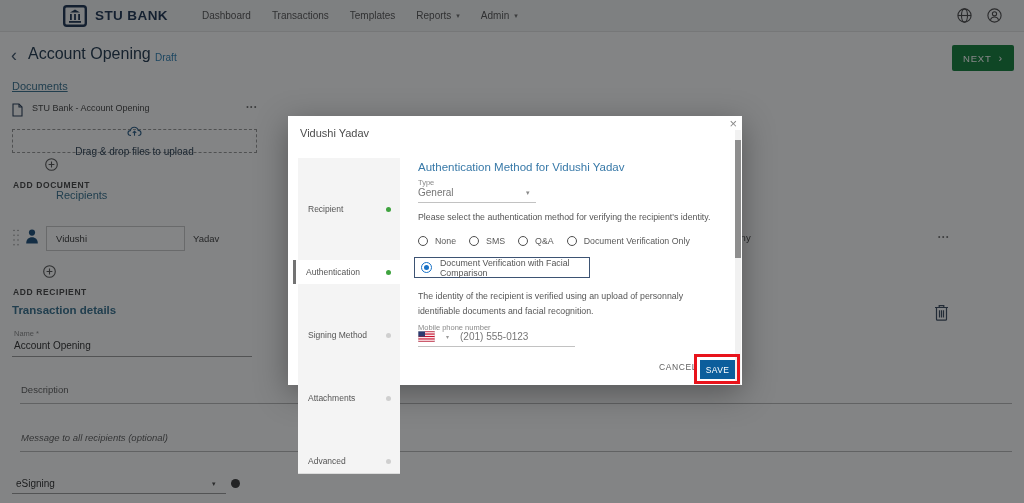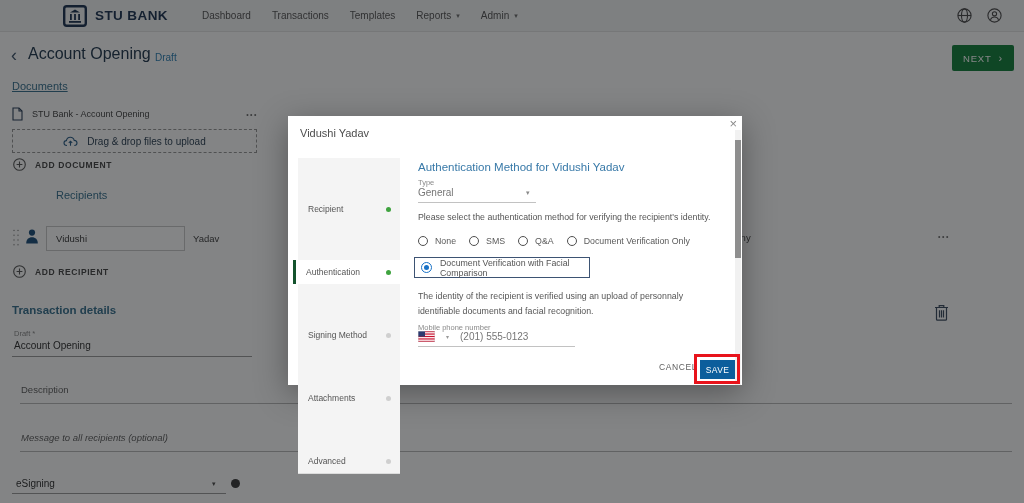--- a/index.html
+++ b/index.html
@@ -27,29 +27,29 @@
               color:#fff; font-size:9.5px; letter-spacing:.8px; border-radius:2px;
               display:flex; align-items:center; justify-content:center; gap:7px; cursor:pointer; }
   .next-chev { font-size:11px; line-height:1; }
 
   
   .sec-heading { font-size:11px; color:#38718f; }
   .h-docs { left:12px; top:80px;text-decoration:underline; }
   .h-recips { left:12px; top:189px;margin-left:44px; }
   .h-trans { left:12px; top:304px; font-size:11.5px; font-weight:700; }
 
-  .doc-row { left:12px; top:103px; width:246px; height:22px; display:flex; align-items:center; gap:9px; }
+  .doc-row { left:12px; top:103px; width:246px; height:22px; display:flex; gap:9px; }
   .doc-name { font-size:9px; color:#454545; }
   .ellipsis { font-size:7px; letter-spacing:1.5px; color:#6e6e6e; }
   .doc-row .ellipsis { margin-left:auto; }
   .upload-box { left:12px; top:129px; width:245px; height:24px; border:1px dashed #979797;
-                display:flex; align-items:center; justify-content:center; gap:9px; }
+                display:flex; align-items:center; justify-content:center; gap:9px;flex-direction:column; }
   .upload-text { font-size:10px; color:#2e4255; }
   .add-link { display:flex; align-items:center; gap:9px; font-size:8.5px; font-weight:600;
-              letter-spacing:.6px; color:#474747; cursor:pointer; }
+              letter-spacing:.6px; color:#474747; cursor:pointer;flex-direction:column; }
   .add-doc { left:13px; top:158px; }
   .add-recip { left:13px; top:265px; }
 
   .drag-dots { left:12px; top:228px; width:8px; height:18px;
                background:radial-gradient(circle, #a7a7a7 0.8px, transparent 1.1px);
                background-size:4px 4.8px; }
   .person-ic { left:25px; top:229px; }
   .fname-box { left:46px; top:226px; width:139px; height:25px; background:#fff;
                border:1px solid #c9c9c9; display:flex; align-items:center;
                padding-left:9px; font-size:9.5px; color:#3a3a3a; }
@@ -80,21 +80,21 @@
   .modal-close { position:absolute; top:0; right:5px; font-size:13px; color:#8a8a8a; cursor:pointer; }
   .modal-title { position:absolute; left:12px; top:11px; font-size:11px; color:#4d4d4d; }
 
   .tabs { position:absolute; left:10px; top:42px; width:102px; background:#f4f4f4;
           border-bottom:1px solid #dcdcdc; }
   .tab { height:24px; display:flex; align-items:center; padding:0 9px 0 10px;
          font-size:8.5px; color:#555; cursor:pointer;margin-top:39px; }
   .tab .dot { margin-left:auto; width:5px; height:5px; border-radius:50%; background:#cfcfcf; }
   .tab .dot.done { background:#3fa33f; }
   .tab.active { background:#fff; margin-left:-5px; 
-                border-left:3px solid #14532d;gap:20px; }
+                border-left:3px solid #737373;gap:20px; }
 
   .mc-heading { left:130px; top:45px; font-size:11.5px; color:#3879a8; }
   .type-label { left:130px; top:62px; }
   .type-value { left:130px; top:71px; font-size:10px; color:#767676; }
   .type-caret { left:238px; top:73px; font-size:7px; color:#8a8a8a; }
   .type-rule { left:130px; top:86px; width:118px; border-top:1px solid #c2c2c2; }
   .instruction { left:130px; top:96px; font-size:8.8px; color:#555; }
 
   .radio-row { left:130px; top:120px; display:flex; align-items:flex-end; gap:13px; }
   .radio-opt { display:flex; align-items:center; gap:7px; font-size:8.8px; color:#5a5a5a; cursor:pointer; }
@@ -244,21 +244,21 @@
   </div>
 
   <div class="abs sec-heading h-trans">Transaction details</div>
   <span class="abs trash">
     <svg width="15" height="18" viewBox="0 0 15 18" fill="none" stroke="#3c4c60" stroke-width="1.2">
       <path d="M2.5 4.5 H12.5 V16.2 C12.5 16.8 12 17.2 11.4 17.2 H3.6 C3 17.2 2.5 16.8 2.5 16.2 Z"></path>
       <path d="M1 4.5 H14 M5.2 4.3 V2.6 H9.8 V4.3"></path>
       <path d="M5.5 7.2 V14.5 M7.5 7.2 V14.5 M9.5 7.2 V14.5"></path>
     </svg>
   </span>
-  <div class="abs tiny-label name-label">Draft *</div>
+  <div class="abs tiny-label name-label">Name *</div>
   <div class="abs name-value">Account Opening</div>
   <div class="abs rule name-rule"></div>
   <div class="abs desc-label">Description</div>
   <div class="abs rule-lite desc-rule"></div>
   <div class="abs msg-label">Message to all recipients (optional)</div>
   <div class="abs rule-lite msg-rule"></div>
   <div class="abs esign-value">eSigning</div>
   <div class="abs esign-caret">▾</div>
   <div class="abs rule esign-rule"></div>
   <div class="abs esign-info"></div>

